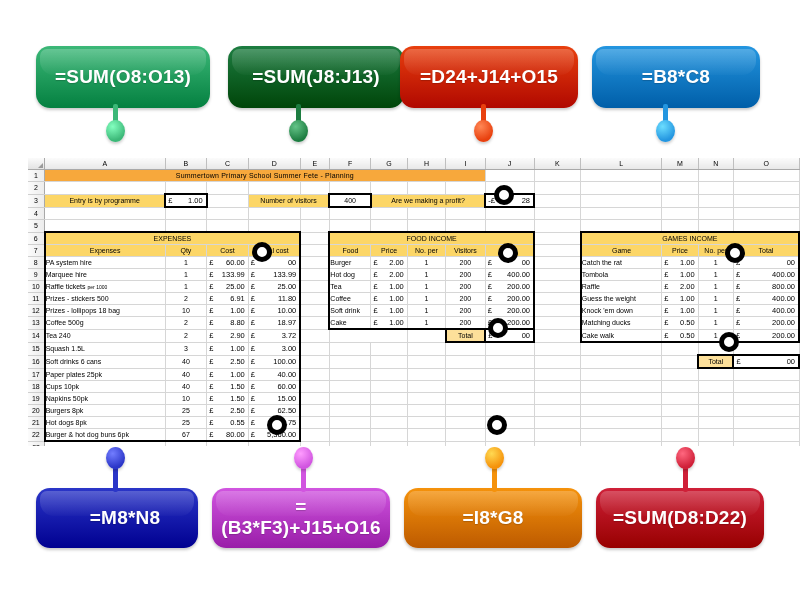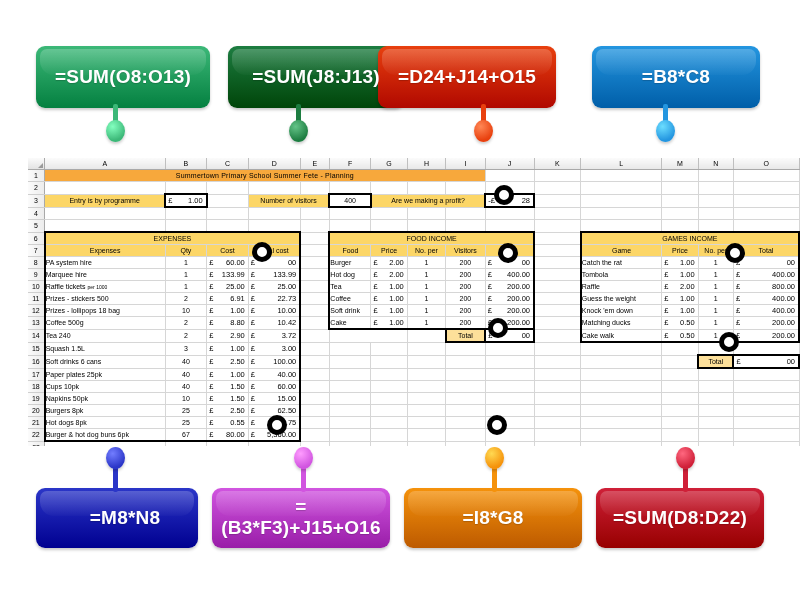--- a/index.html
+++ b/index.html
@@ -11,21 +11,21 @@
     height: 600px;
     background: #ffffff;
     font-family: "Liberation Sans", sans-serif;
     overflow: hidden;
     position: relative;
   }
 
   
   .label-card {
     position: absolute;
-    border-radius: 9px;
+    border-radius: 14px;
     display: flex;
     align-items: center;
     justify-content: center;
     color: #ffffff;
     font-weight: bold;
     font-size: 19px;
     letter-spacing: 0.2px;
     box-shadow: 0 2px 3px rgba(0,0,0,0.22);
     text-shadow: 0 1px 1px rgba(0,0,0,0.18);
     box-sizing: border-box;
@@ -191,21 +191,21 @@
     <div class="label-card" style="left: 36px; top: 46px; width: 174px; height: 62px; background: linear-gradient(rgb(60, 184, 120), rgb(4, 128, 64));">
       <span style="position: relative; z-index: 2;">=SUM(O8:O13)</span>
     </div>
     <div class="connector" style="background: rgb(60, 184, 120); left: 113px; top: 104px; height: 25px;"></div>
     <div class="knob" style="background: radial-gradient(circle at 35% 30%, rgb(131, 255, 191), rgb(60, 184, 120) 70%); left: 106px; top: 120px;"></div>
     <div class="label-card" style="left: 228px; top: 46px; width: 176px; height: 62px; background: linear-gradient(rgb(29, 125, 65), rgb(0, 69, 9)); text-align: center;">
       <span style="position: relative; z-index: 2;">=SUM(J8:J13)</span>
     </div>
     <div class="connector" style="background: rgb(29, 125, 65); left: 296px; top: 104px; height: 25px;"></div>
     <div class="knob" style="background: radial-gradient(circle at 35% 30%, rgb(100, 196, 136), rgb(29, 125, 65) 70%); left: 289px; top: 120px;"></div>
-    <div class="label-card" style="left: 378px; top: 46px; width: 178px; height: 62px; background: linear-gradient(rgb(232, 64, 14), rgb(176, 8, 0));">
+    <div class="label-card" style="left: 400px; top: 46px; width: 178px; height: 62px; background: linear-gradient(rgb(232, 64, 14), rgb(176, 8, 0));">
       <span style="position: relative; z-index: 2;">=D24+J14+O15</span>
     </div>
     <div class="connector" style="background: rgb(232, 64, 14); left: 481px; top: 104px; height: 25px;"></div>
     <div class="knob" style="background: radial-gradient(circle at 35% 30%, rgb(255, 135, 85), rgb(232, 64, 14) 70%); left: 474px; top: 120px;"></div>
     <div class="label-card" style="left: 592px; top: 46px; width: 168px; height: 62px; background: linear-gradient(rgb(36, 150, 224), rgb(0, 94, 168));">
       <span style="position: relative; z-index: 2;">=B8*C8</span>
     </div>
     <div class="connector" style="background: rgb(36, 150, 224); left: 663px; top: 104px; height: 25px;"></div>
     <div class="knob" style="background: radial-gradient(circle at 35% 30%, rgb(107, 221, 255), rgb(36, 150, 224) 70%); left: 656px; top: 120px;"></div>
   </div>
@@ -514,21 +514,21 @@
           <td class="ctr">2</td>
           <td class="money-wrap ">
             <div class="money">
               <span>£</span>
               <span>6.91</span>
             </div>
           </td>
           <td class="money-wrap tbl-out-r">
             <div class="money">
               <span>£</span>
-              <span>22.73</span>
+              <span>11.80</span>
             </div>
           </td>
           <td></td>
           <td class="lft tbl-out-l">Coffee</td>
           <td class="money-wrap ">
             <div class="money">
               <span>£</span>
               <span>1.00</span>
             </div>
           </td>
@@ -610,21 +610,21 @@
           <td class="ctr">2</td>
           <td class="money-wrap ">
             <div class="money">
               <span>£</span>
               <span>8.80</span>
             </div>
           </td>
           <td class="money-wrap tbl-out-r">
             <div class="money">
               <span>£</span>
-              <span>10.42</span>
+              <span>18.97</span>
             </div>
           </td>
           <td></td>
           <td class="lft tbl-out-l tbl-out-b">Cake</td>
           <td class="money-wrap tbl-out-b">
             <div class="money">
               <span>£</span>
               <span>1.00</span>
             </div>
           </td>

